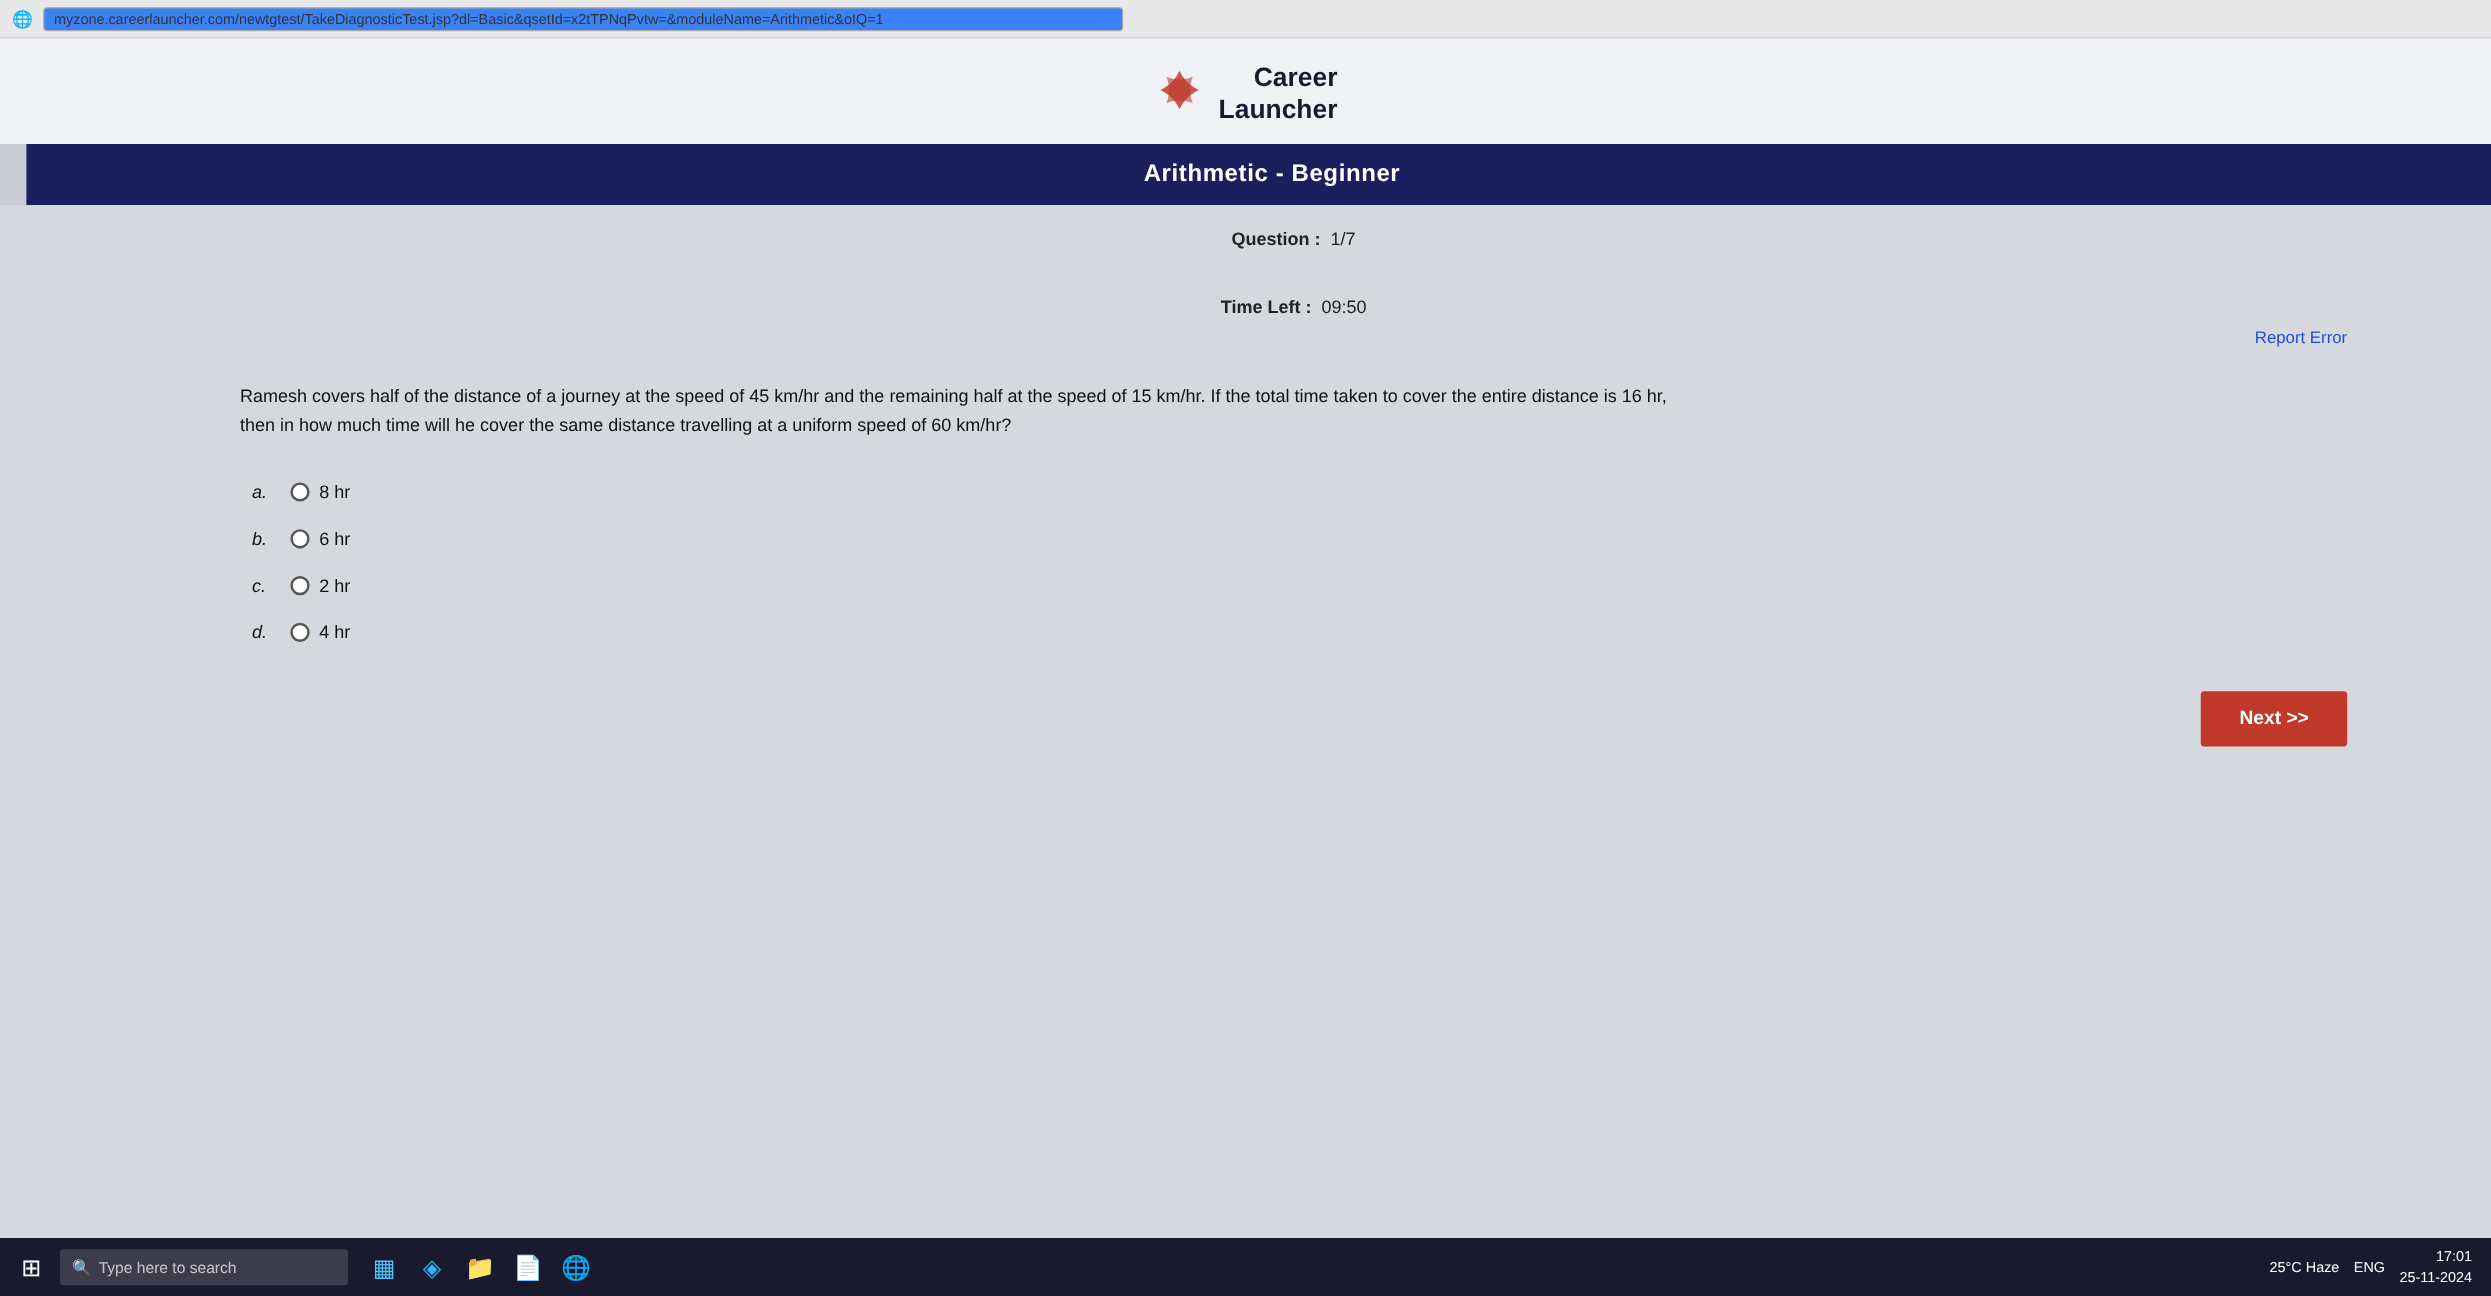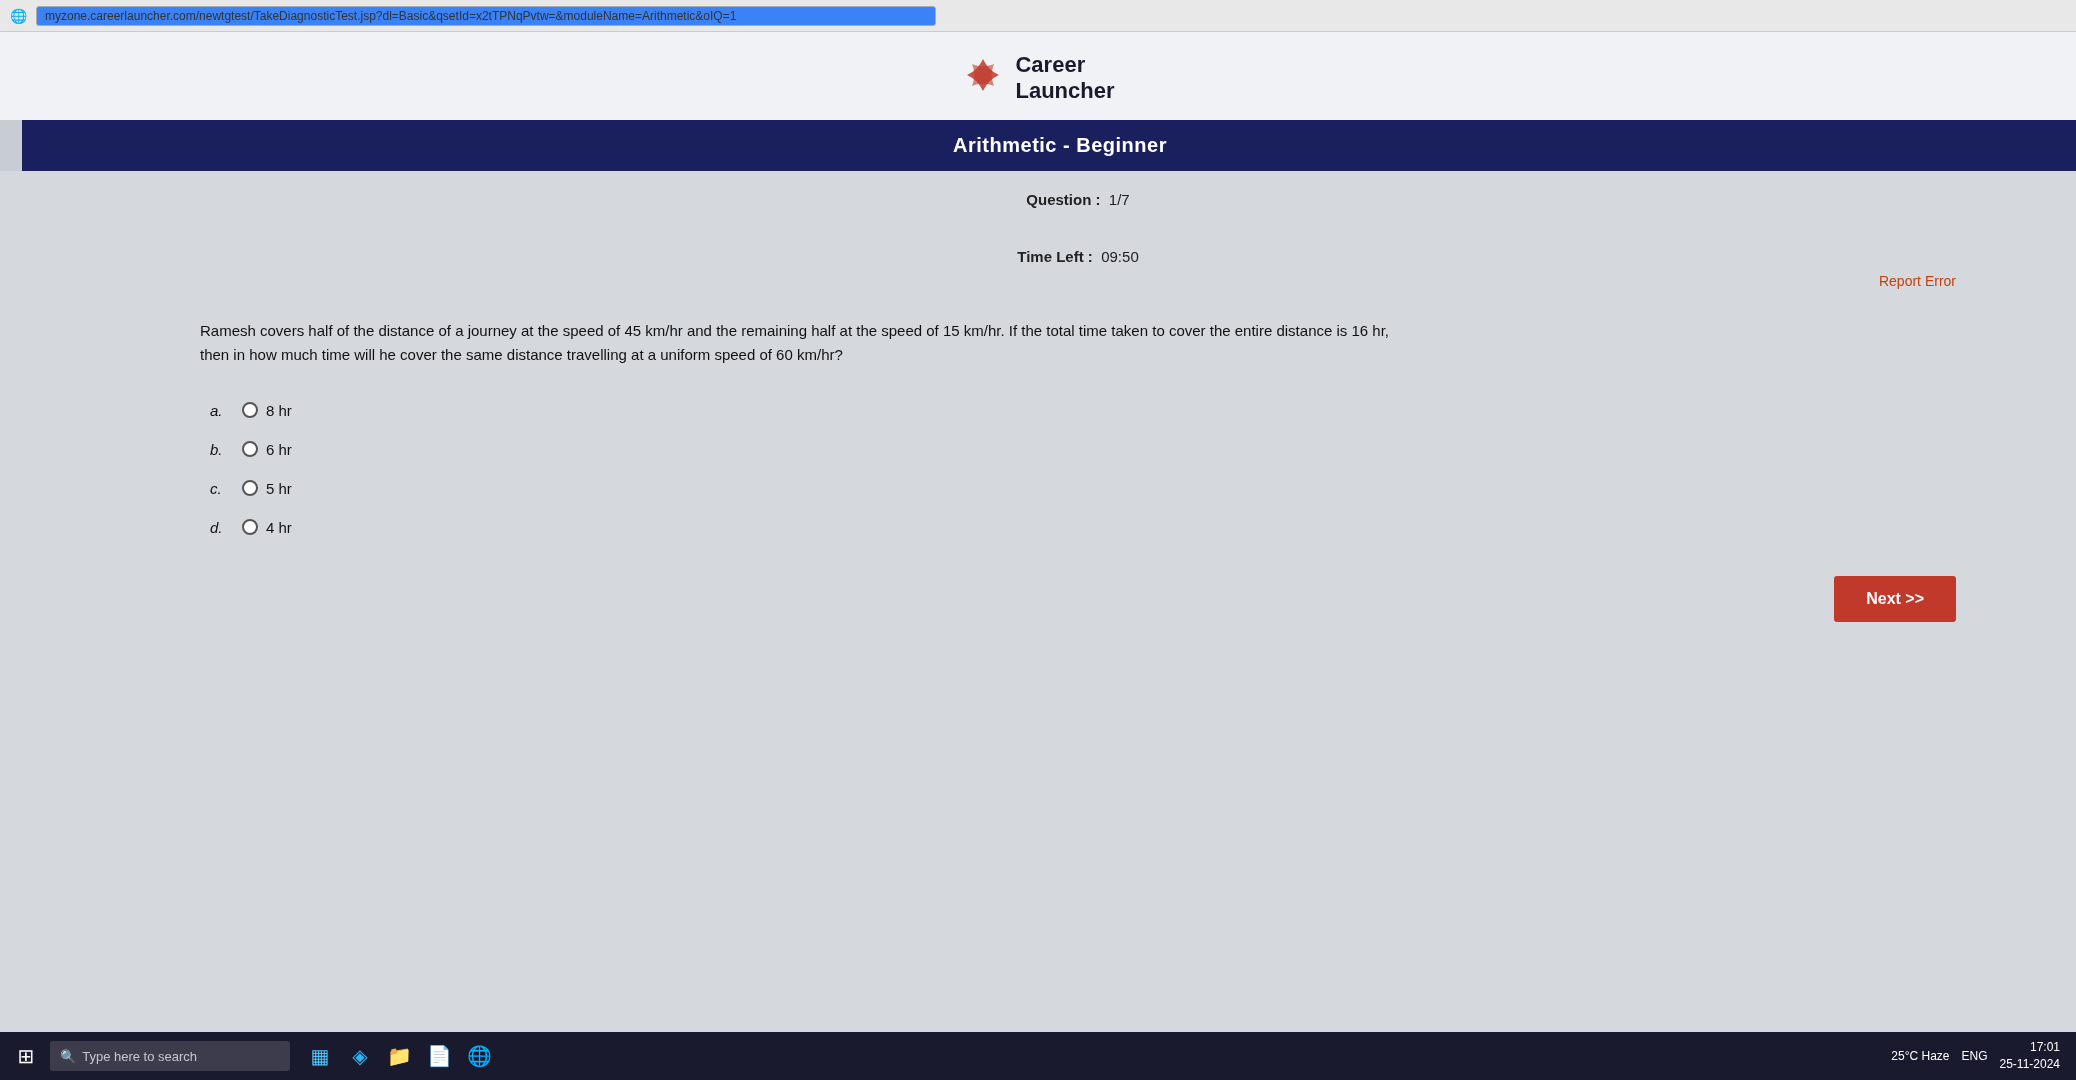--- a/index.html
+++ b/index.html
@@ -57,20 +57,21 @@
     }
 
     
     .header {
       background: #f0f2f5;
       width: 100%;
       padding: 20px 0 15px 0;
       display: flex;
       justify-content: center;
       align-items: center;
+      text-align: right;
     }
 
     .logo-container {
       display: flex;
       align-items: center;
       gap: 10px;
     }
 
     .logo-icon {
       color: #c0392b;
@@ -136,21 +137,21 @@
     }
 
     .report-error {
       display: flex;
       justify-content: flex-end;
       padding-right: 40px;
       margin-bottom: 30px;
     }
 
     .report-error-link {
-      color: #c2410c;
+      color: #1d4ed8;
       font-size: 14px;
       cursor: pointer;
       text-decoration: none;
     }
 
     .question-text {
       font-size: 15px;
       color: #111;
       line-height: 1.6;
       margin-bottom: 35px;
@@ -346,21 +347,21 @@
 
       <div class="option-item">
         <span class="option-label">b.</span>
         <span class="radio-circle"></span>
         <span>6 hr</span>
       </div>
 
       <div class="option-item">
         <span class="option-label">c.</span>
         <span class="radio-circle"></span>
-        <span>5 hr</span>
+        <span>2 hr</span>
       </div>
 
       <div class="option-item">
         <span class="option-label">d.</span>
         <span class="radio-circle"></span>
         <span>4 hr</span>
       </div>
 
     </div>
 

